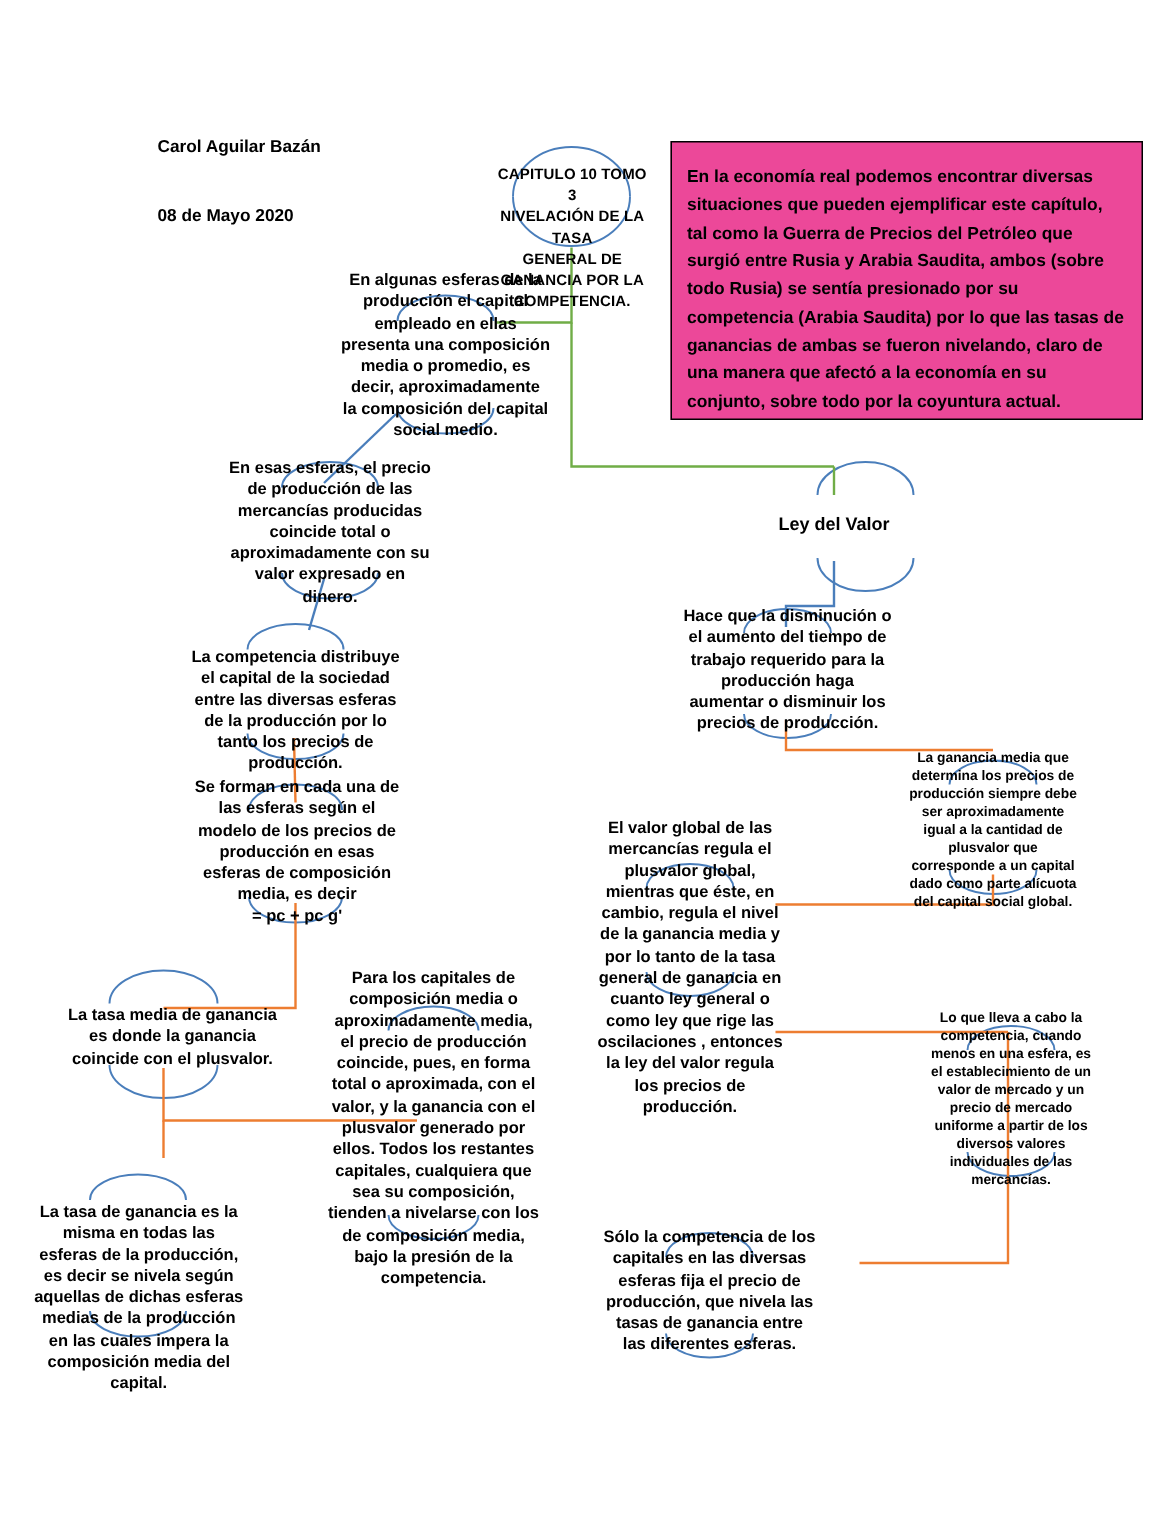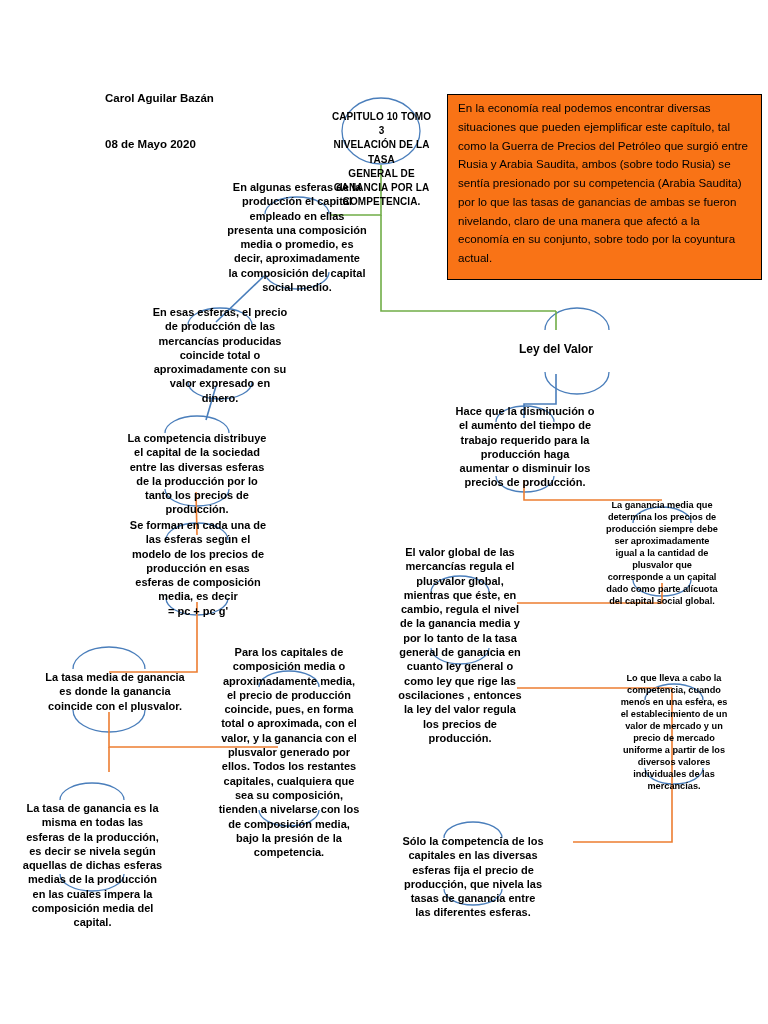--- a/index.html
+++ b/index.html
@@ -49,27 +49,27 @@
   .n-body {
     font-size: 11px;
   }
   .n-small {
     font-size: 9.2px;
     margin-top: 12px;
   }
   .notebox {
     position: absolute;
     border: 1.2px solid #000000;
-    background: #f97316;
+    background: #ec4899;
     box-sizing: border-box;
     font-size: 11.6px;
     line-height: 1.62;
-    font-weight: normal;
+    font-weight: bold;
     color: #000;
-    padding: 4px 10px 8px 10px;
+    padding: 14px 10px 8px 10px;
     z-index: 6;
   }
   .meta {
     position: absolute;
     font-weight: bold;
     color: #000;
     font-size: 11.5px;
     z-index: 4;
   }
   .formula {
@@ -296,21 +296,21 @@
 menos en una esfera, es
 el establecimiento de un
 valor de mercado y un
 precio de mercado
 uniforme a partir de los
 diversos valores
 individuales de las
 mercancías.</span>
   </div>
 
-  <div class="node n-body" style="left:399px; top:818px; width:148px;margin-top:16px;">
+  <div class="node n-body" style="left:399px; top:818px; width:148px;">
     <span class="txt">Sólo la competencia de los
 capitales en las diversas
 esferas fija el precio de
 producción, que nivela las
 tasas de ganancia entre
 las diferentes esferas.</span>
   </div>
 
 </div>
 

